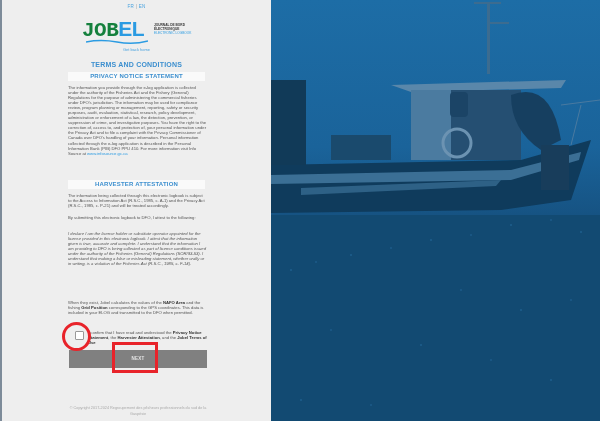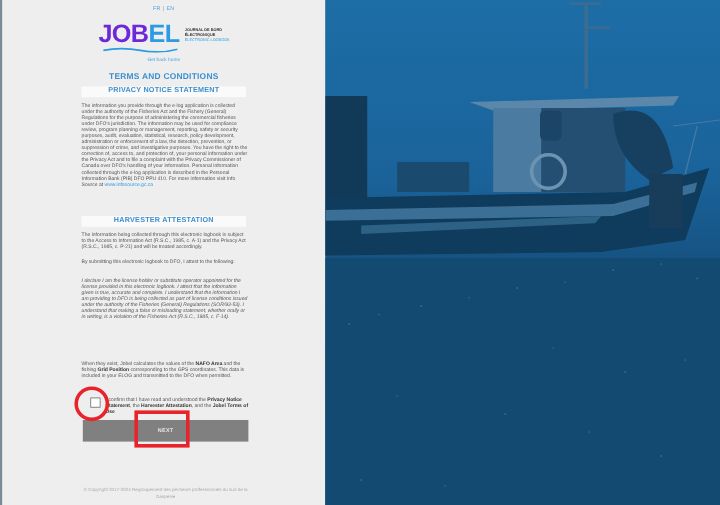--- a/index.html
+++ b/index.html
@@ -23,21 +23,21 @@
     text-align: center; font-size: 4.5px; color: #4aa3df; letter-spacing: 0.3px;
   }
   .lang .sep { color: #999; }
   .logo {
     position: absolute; left: 80px; top: 18px; width: 110px; height: 26px;
   }
   .logo-word {
     position: absolute; left: 0; top: 0; font-weight: bold; font-size: 21px;
     letter-spacing: -0.5px; line-height: 22px;
   }
-  .logo-word .dark { color: #6d28d9; }
+  .logo-word .dark { color: #15803d; font-family: Liberation Mono, monospace; }
   .logo-word .blue { color: #2b9be2; }
   .logo-wave {
     position: absolute; left: 4px; top: 21px; width: 62px; height: 5px;
   }
   .logo-tag {
     position: absolute; left: 72px; top: 6px; font-size: 3.2px; line-height: 3.8px;
     font-weight: bold; color: #333; width: 40px;
   }
   .logo-tag .en { color: #2b9be2; font-weight: normal; }
   .home-link {

